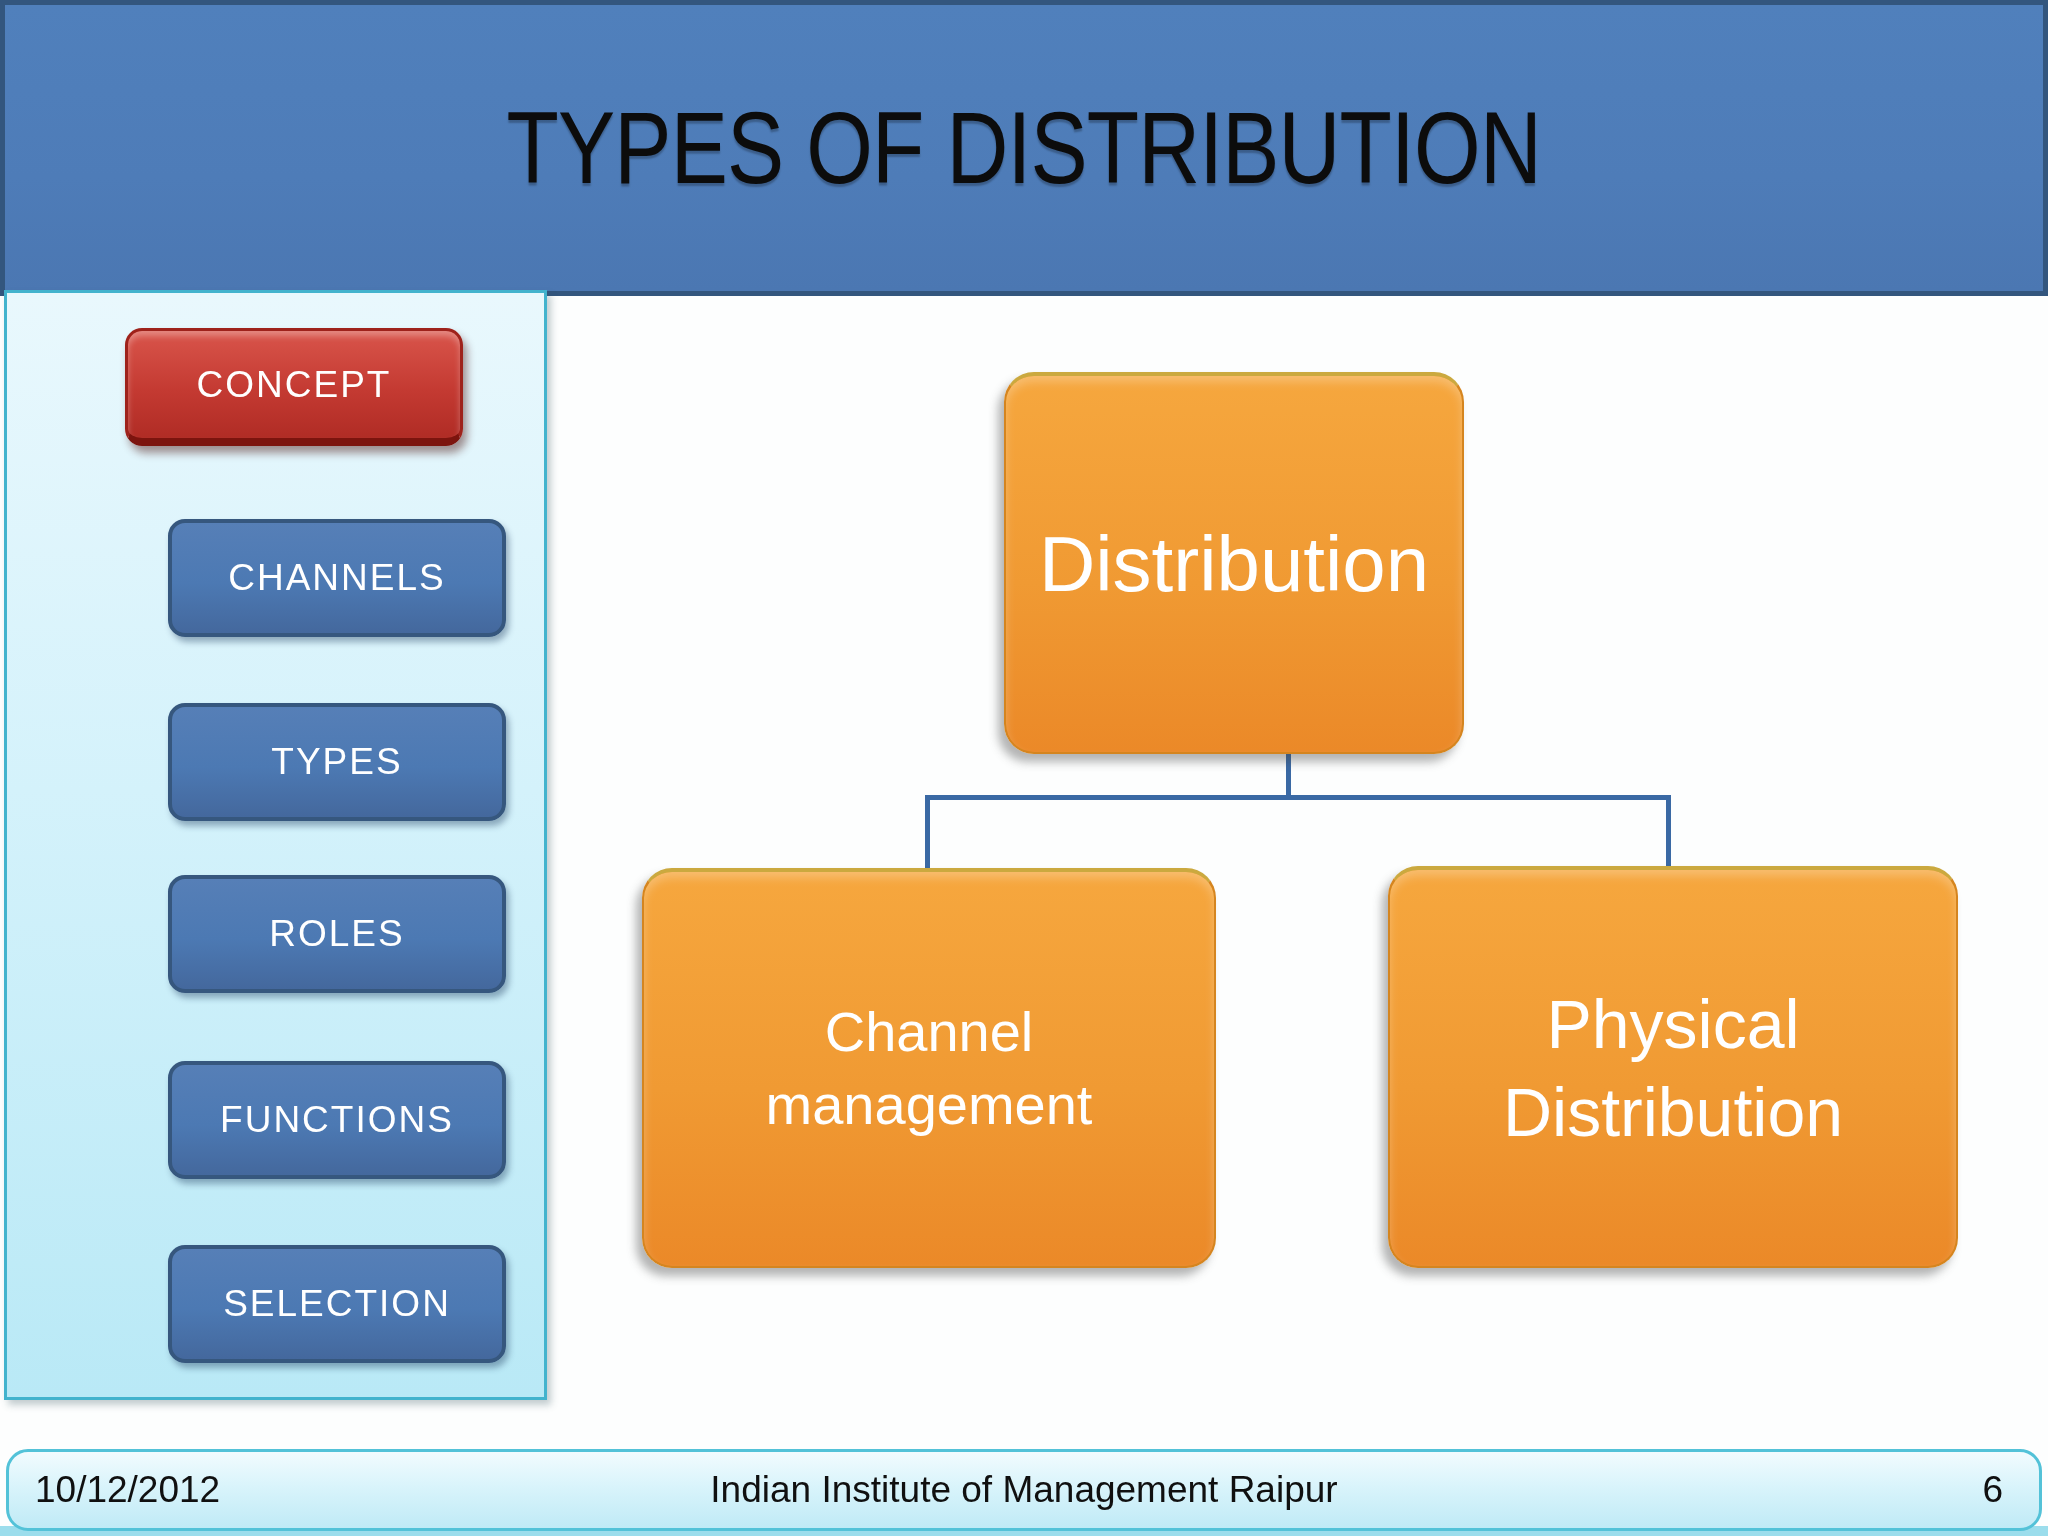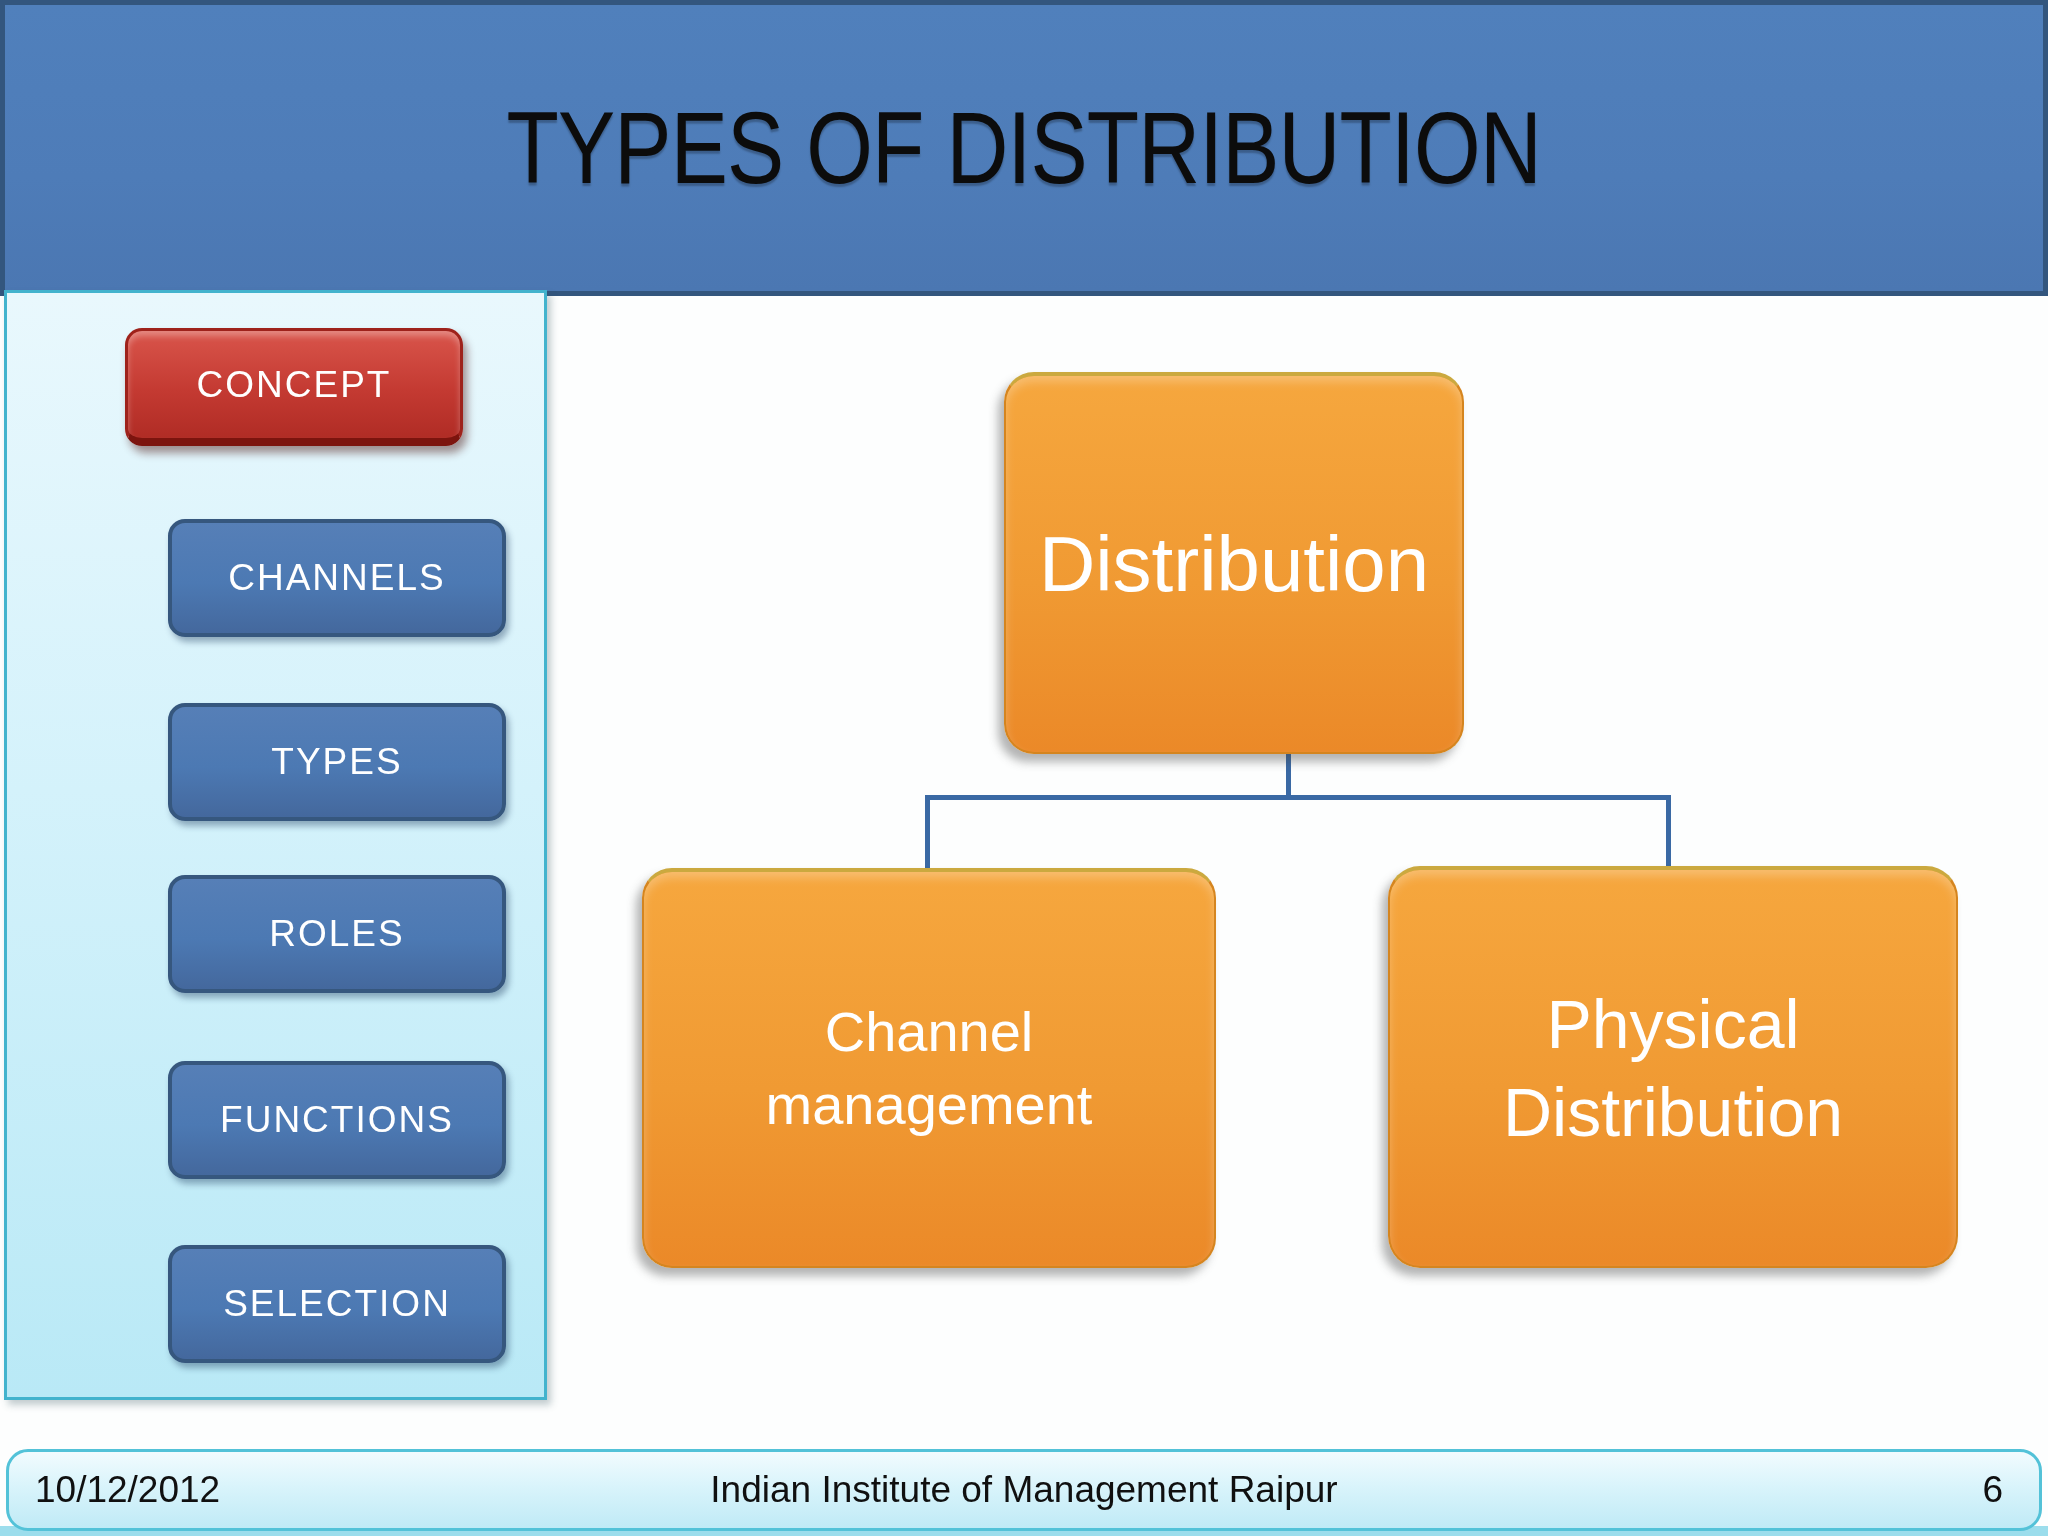--- a/index.html
+++ b/index.html
@@ -50,21 +50,21 @@
   
   .org-box{
     position:absolute;border-radius:30px;color:#FFFFFF;text-align:center;
     background:linear-gradient(180deg,#F6A73E 0%,#F09A33 55%,#EB8928 100%);
     border:2px solid #D5851F;border-top:4px solid #CBA93F;
     box-shadow:-6px 8px 10px rgba(70,70,70,.40), inset 0 6px 10px rgba(255,255,255,.25);
     display:flex;align-items:center;justify-content:center;box-sizing:border-box;
   }
   .org-box.root{left:1004px;top:352px;width:460px;height:382px;font-size:78px;margin-top:20px;}
   .org-box.child-left{left:642px;top:868px;width:574px;height:400px;font-size:56px;line-height:1.3;}
-  .org-box.child-right{left:1388px;top:866px;width:570px;height:402px;font-size:68px;line-height:1.3;border-radius:32px;}
+  .org-box.child-right{left:1388px;top:866px;width:570px;height:402px;font-size:68px;line-height:1.3;}
   .org-box .lbl{padding:0 30px;}
   .conn{position:absolute;background:#3A69A4;}
   .conn.stem {left:1286px;top:723px;width:5px;height:74px;}
   .conn.horiz{left:925px; top:795px;width:746px;height:5px;}
   .conn.dropL{left:925px; top:795px;width:5px;height:78px;}
   .conn.dropR{left:1666px;top:795px;width:5px;height:76px;}
   
   .bottom-strip{
     position:absolute;left:0;top:1526px;width:2048px;height:10px;background:#9BDDEC;
   }

